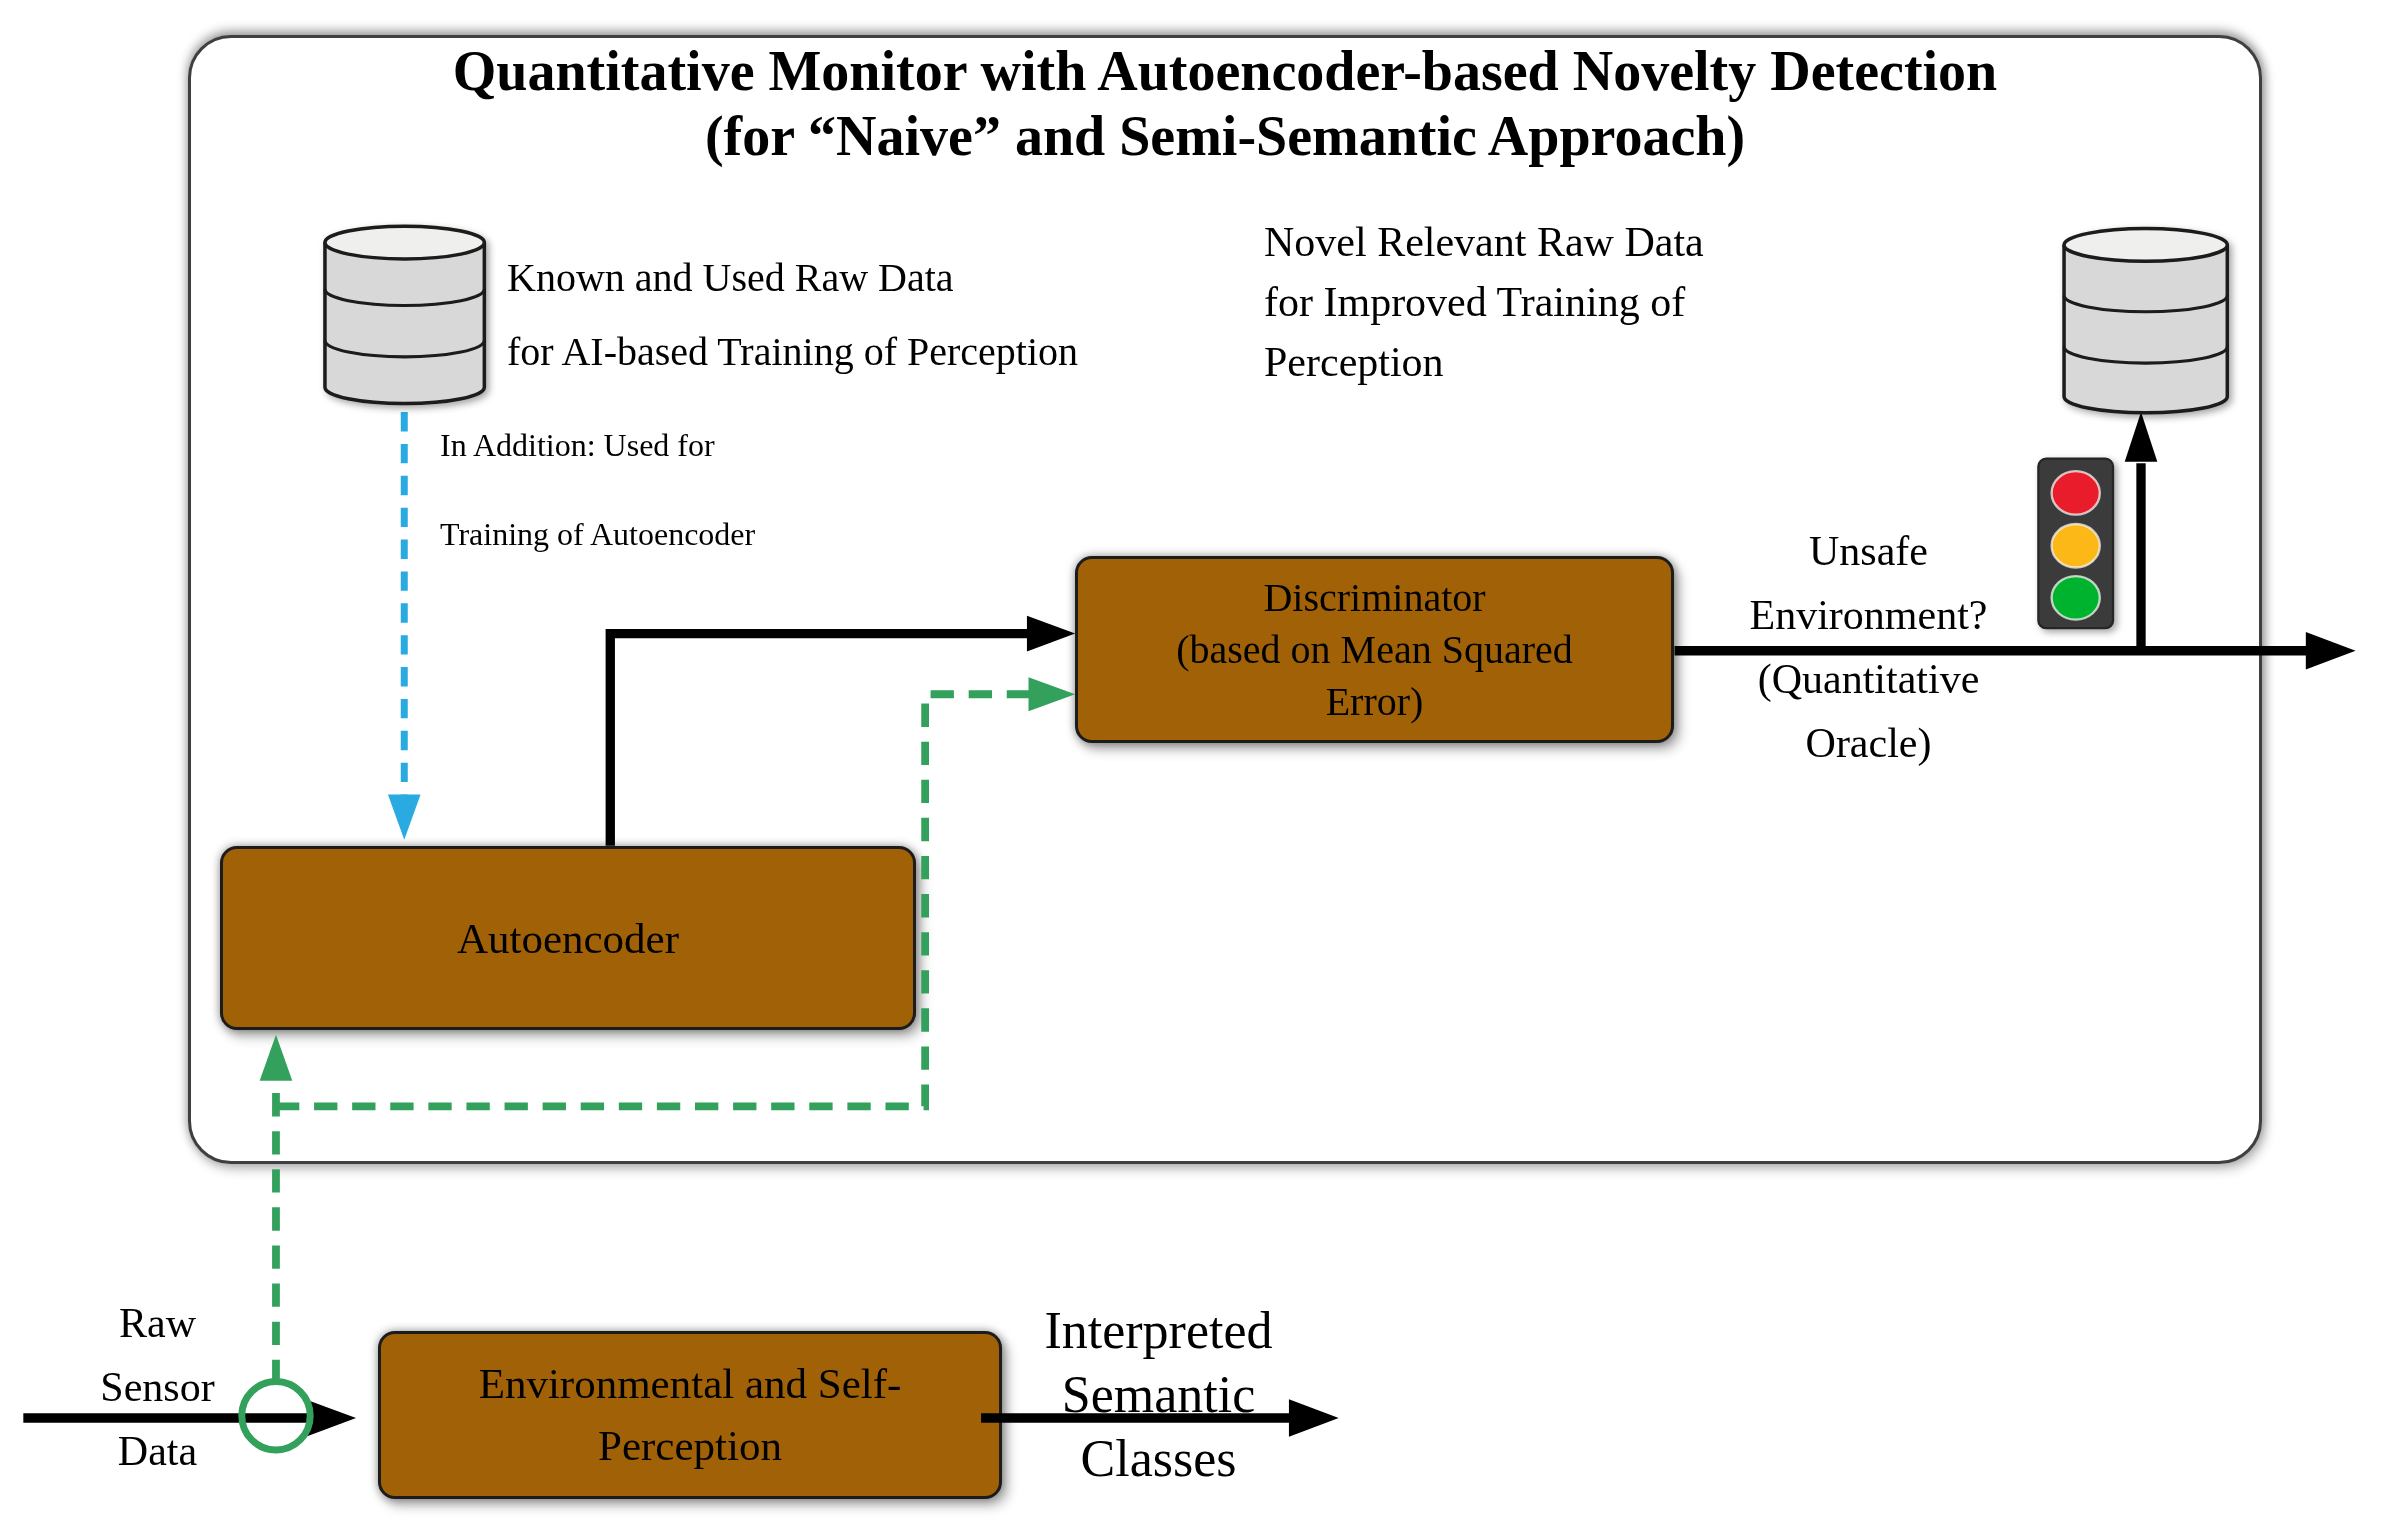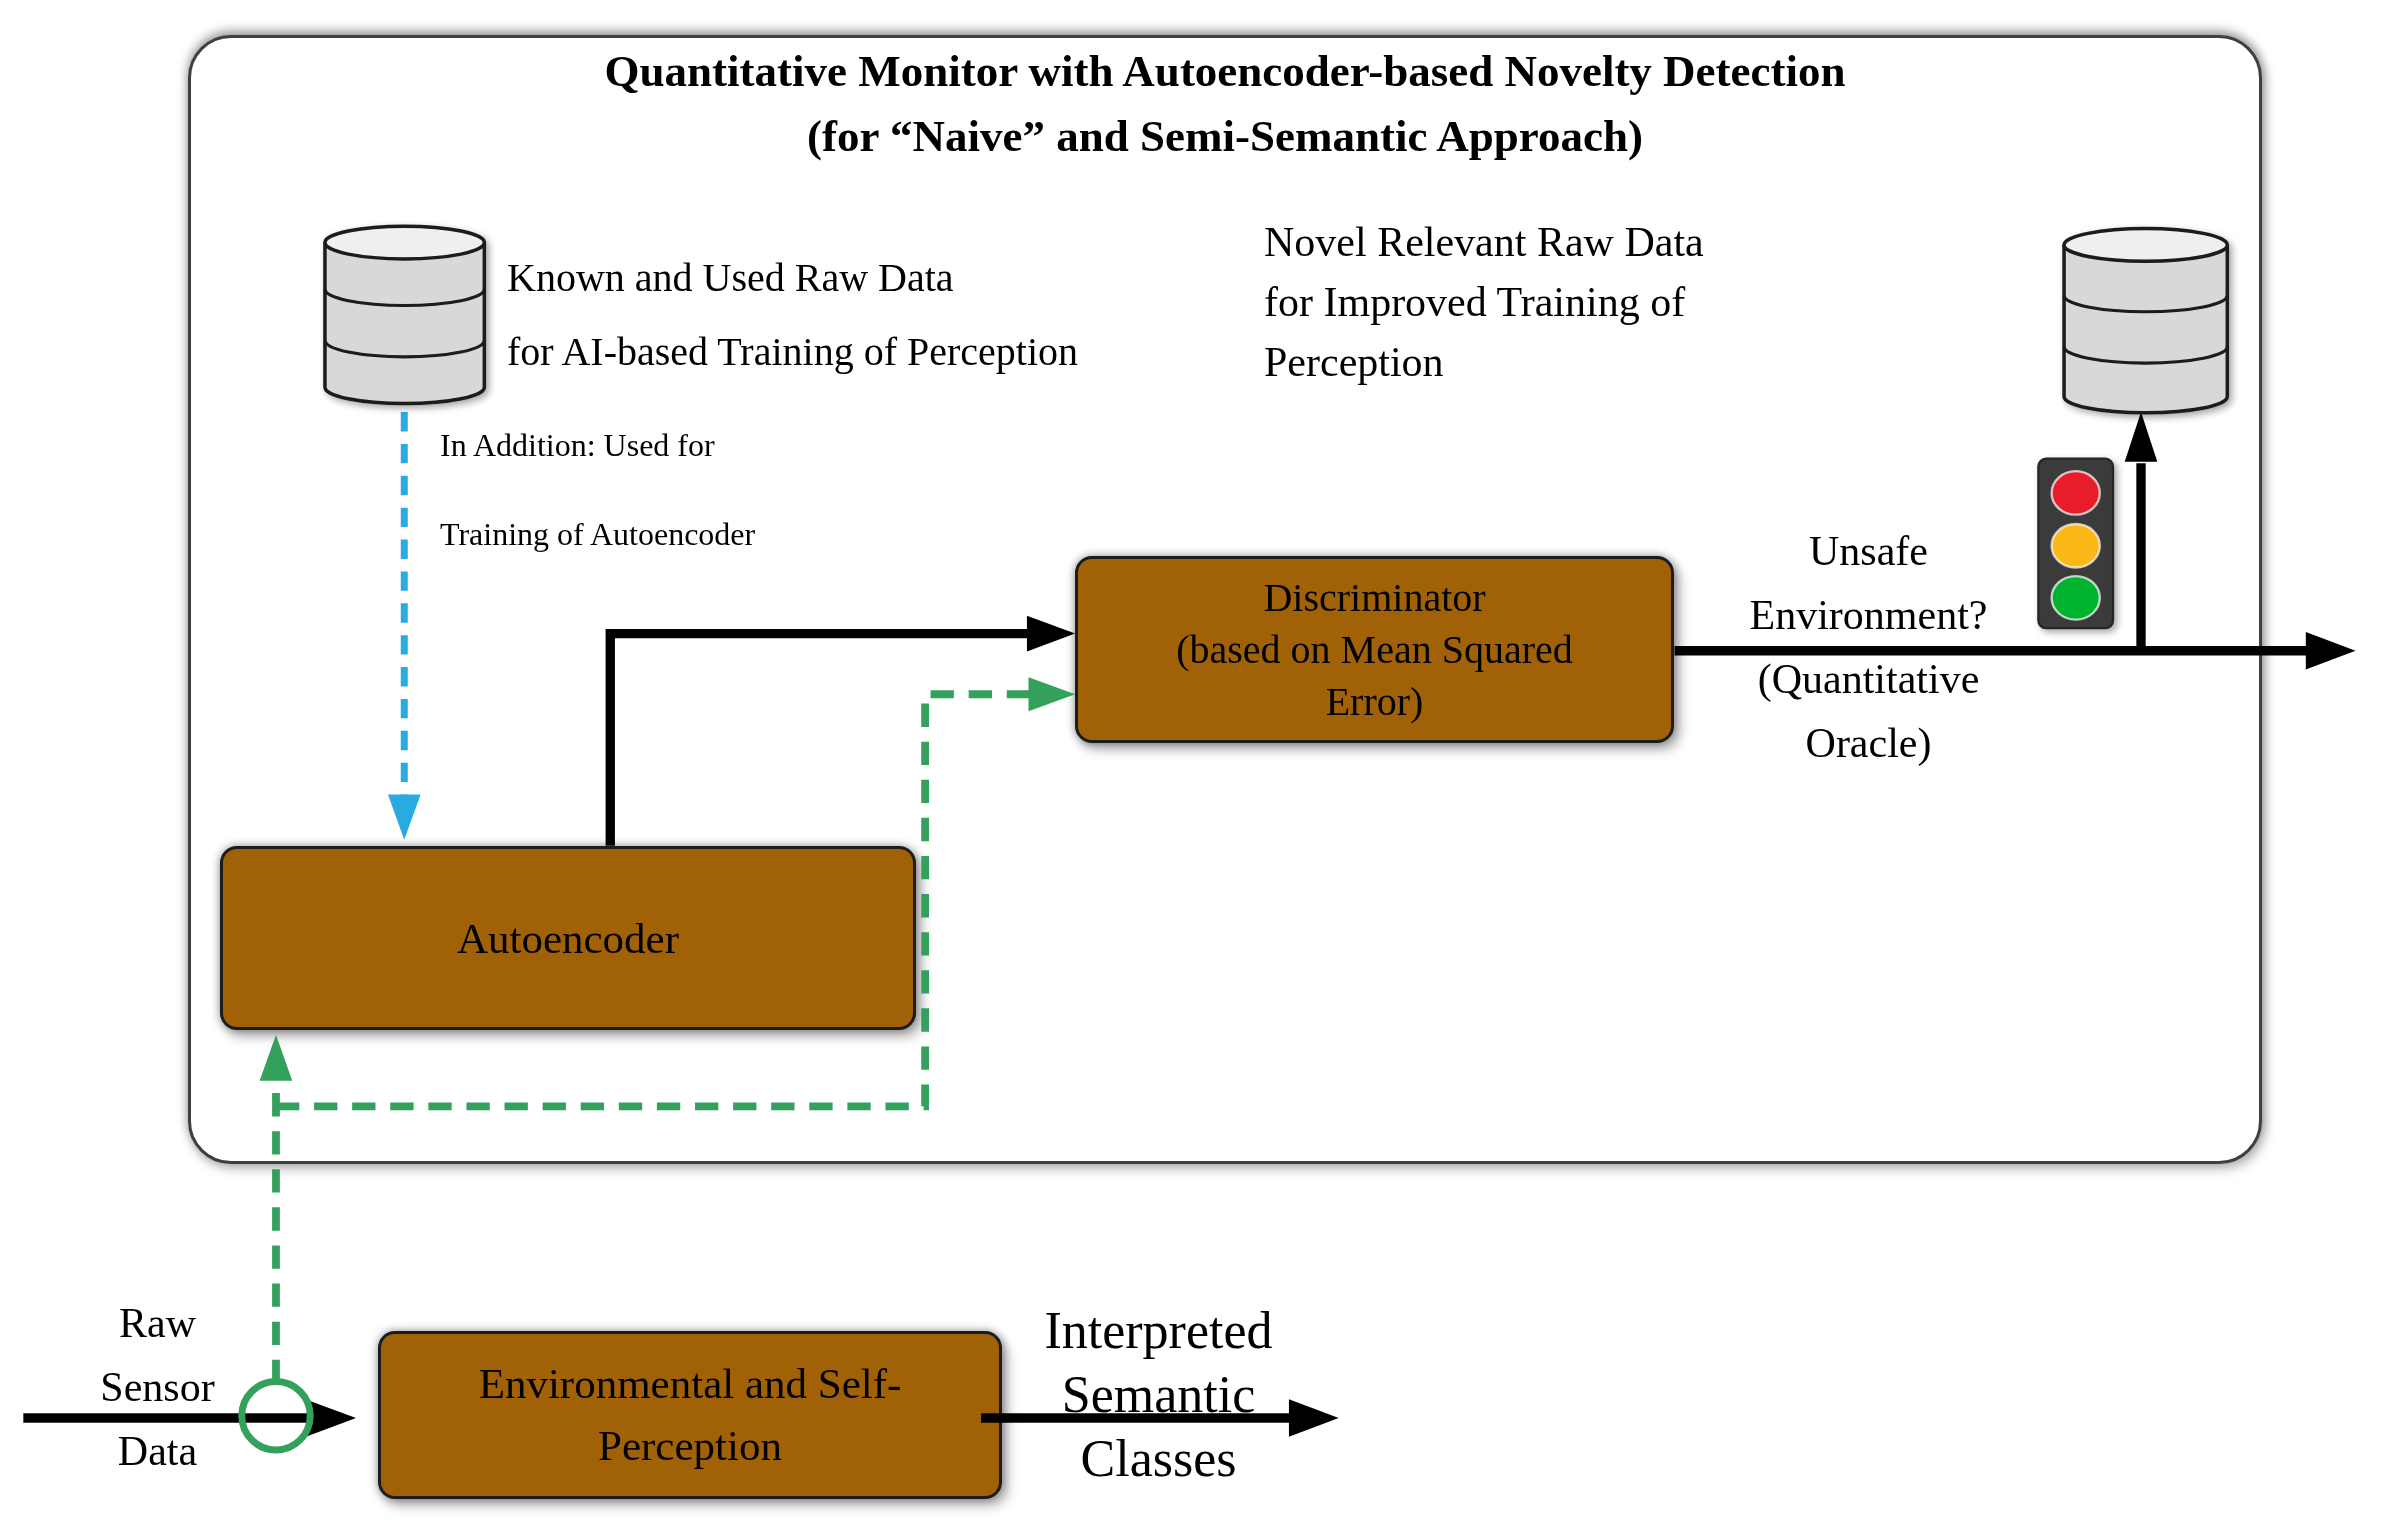--- a/index.html
+++ b/index.html
@@ -32,21 +32,21 @@
     border-radius:17px;
     box-sizing:border-box;
     display:flex;align-items:center;justify-content:center;
     box-shadow:0 0 10px rgba(0,0,0,.42), 5.4px 7px 11.7px rgba(0,0,0,.28);
   }
   #autoencoder-box{left:220px;top:846px;width:696px;height:184px;font-size:43px;}
   #discriminator-box{left:1075px;top:556px;width:599px;height:187px;font-size:40px;line-height:52px;}
   #perception-box{left:358px;top:1331px;width:624px;height:168px;font-size:43px;line-height:62px;margin-left:20px;}
 
   
-  #monitor-title{left:188px;top:39px;width:2074px;font-size:45px;font-weight:bold;line-height:65px;}
+  #monitor-title{left:188px;top:39px;width:2074px;font-size:56px;font-weight:bold;line-height:65px;}
   #known-database-label{left:507px;top:241px;font-size:40px;line-height:74px;}
   #training-note-label{left:440px;top:401px;font-size:32px;line-height:89px;}
   #novel-database-label{left:1264px;top:212px;width:778px;font-size:42px;line-height:60px;}
   #oracle-label{left:1672px;top:519px;width:393px;font-size:42px;line-height:64px;}
   #raw-sensor-label{left:44px;top:1291px;width:227px;font-size:42px;line-height:64px;}
   #output-label{left:1003px;top:1299px;width:311px;font-size:52px;line-height:64px;}
 
   
   #diagram-lines{left:0;top:0;width:2389px;height:1537px;pointer-events:none;}
 

